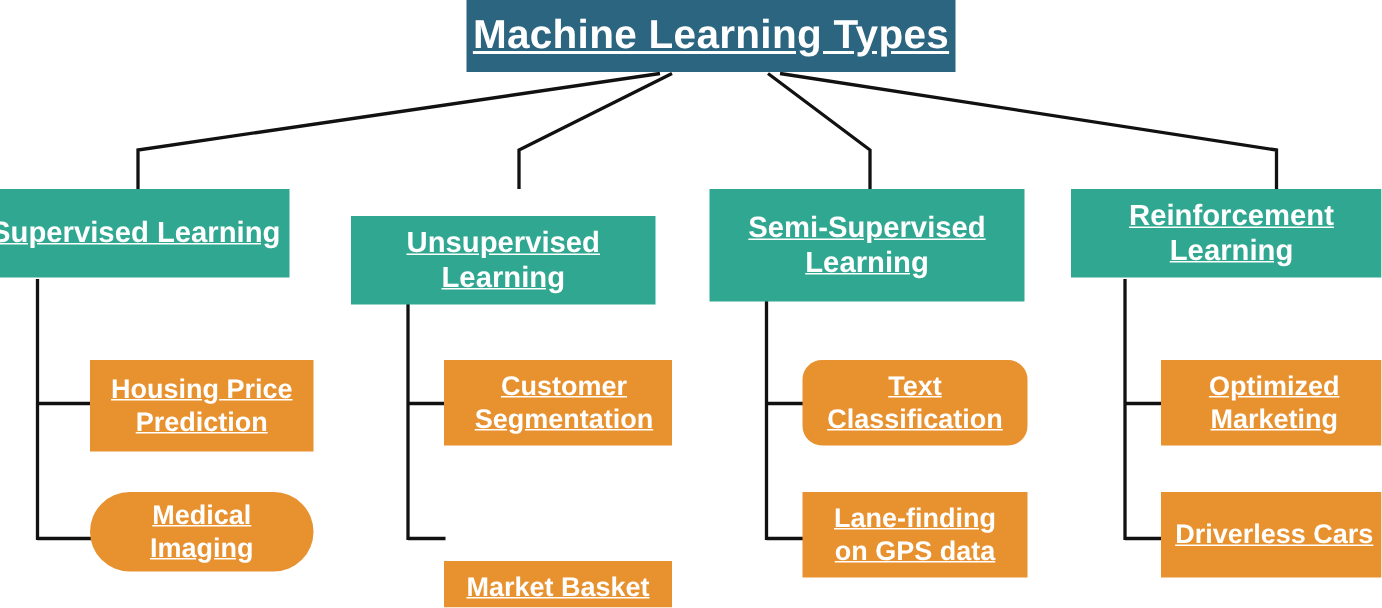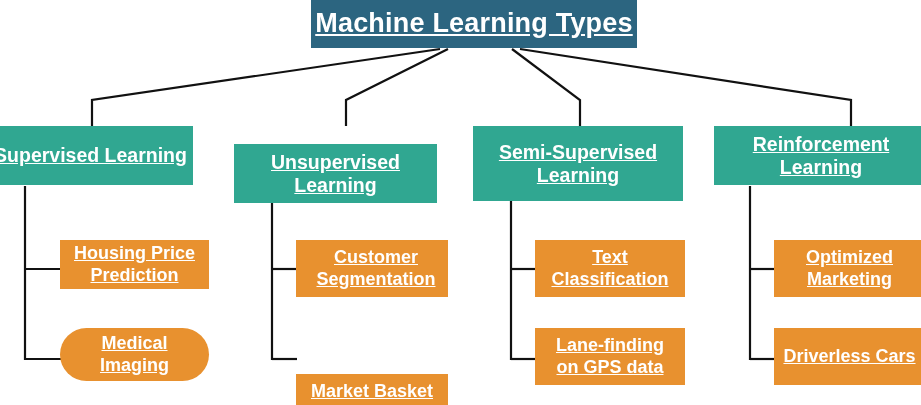--- a/index.html
+++ b/index.html
@@ -109,41 +109,41 @@
   <div class="node node-category" style="left:473px; top:126px; width:210px; height:75px;">
     <span class="node-label">Semi-Supervised
 Learning</span>
   </div>
 
   <div class="node node-category" style="left:714px; top:126px; width:214px; height:59px;">
     <span class="node-label">Reinforcement
 Learning</span>
   </div>
 
-  <div class="node node-example" style="left:60px; top:240px; width:149px; height:49px;">
+  <div class="node node-example" style="left:60px; top:240px; width:149px; height:61px;">
     <span class="node-label">Housing Price
 Prediction</span>
   </div>
 
   <div class="node node-example" style="left:60px; top:328px; width:149px; height:53px;border-radius:27px;">
     <span class="node-label">Medical
 Imaging</span>
   </div>
 
   <div class="node node-example" style="left:296px; top:240px; width:152px; height:57px;padding-left:14px;">
     <span class="node-label">Customer
 Segmentation</span>
   </div>
 
   <div class="node node-example" style="left:296px; top:328px; width:152px; height:57px;margin-top:46px;">
     <span class="node-label">Market Basket
 Analysis</span>
   </div>
 
-  <div class="node node-example" style="left:535px; top:240px; width:150px; height:57px;">
+  <div class="node node-example" style="left:535px; top:240px; width:150px; height:57px;border-radius:13px;">
     <span class="node-label">Text
 Classification</span>
   </div>
 
   <div class="node node-example" style="left:535px; top:328px; width:150px; height:57px;">
     <span class="node-label">Lane-finding
 on GPS data</span>
   </div>
 
   <div class="node node-example" style="left:774px; top:240px; width:151px; height:57px;">

